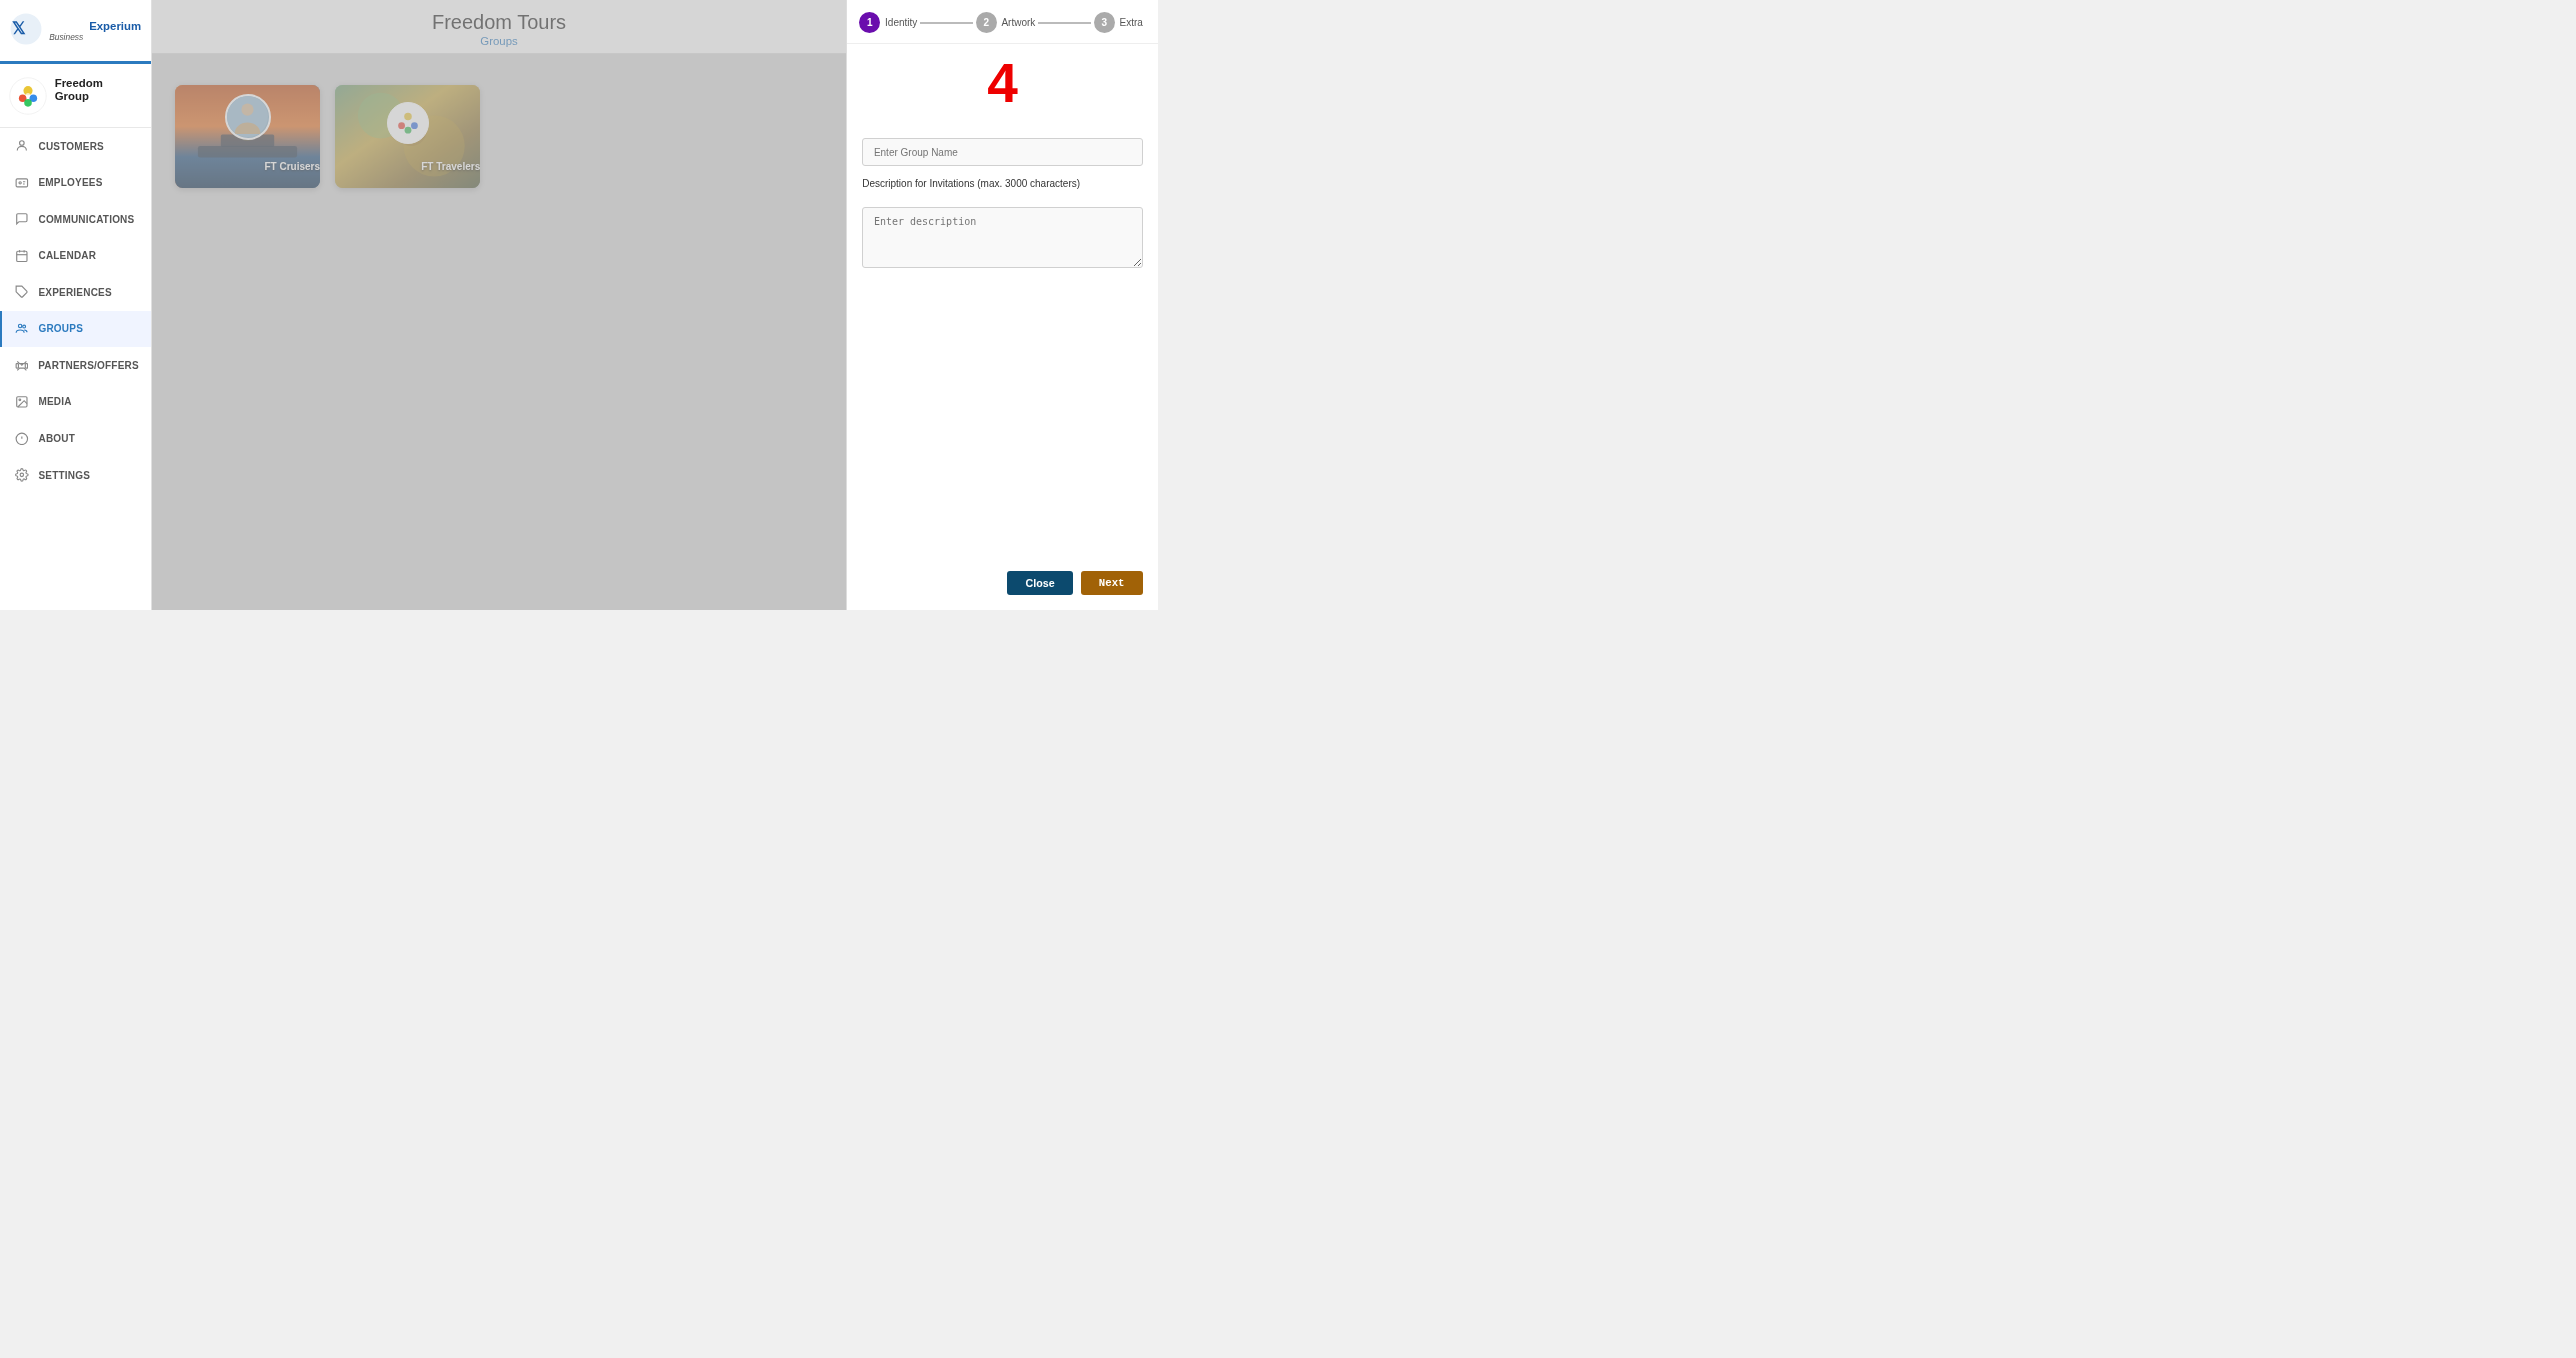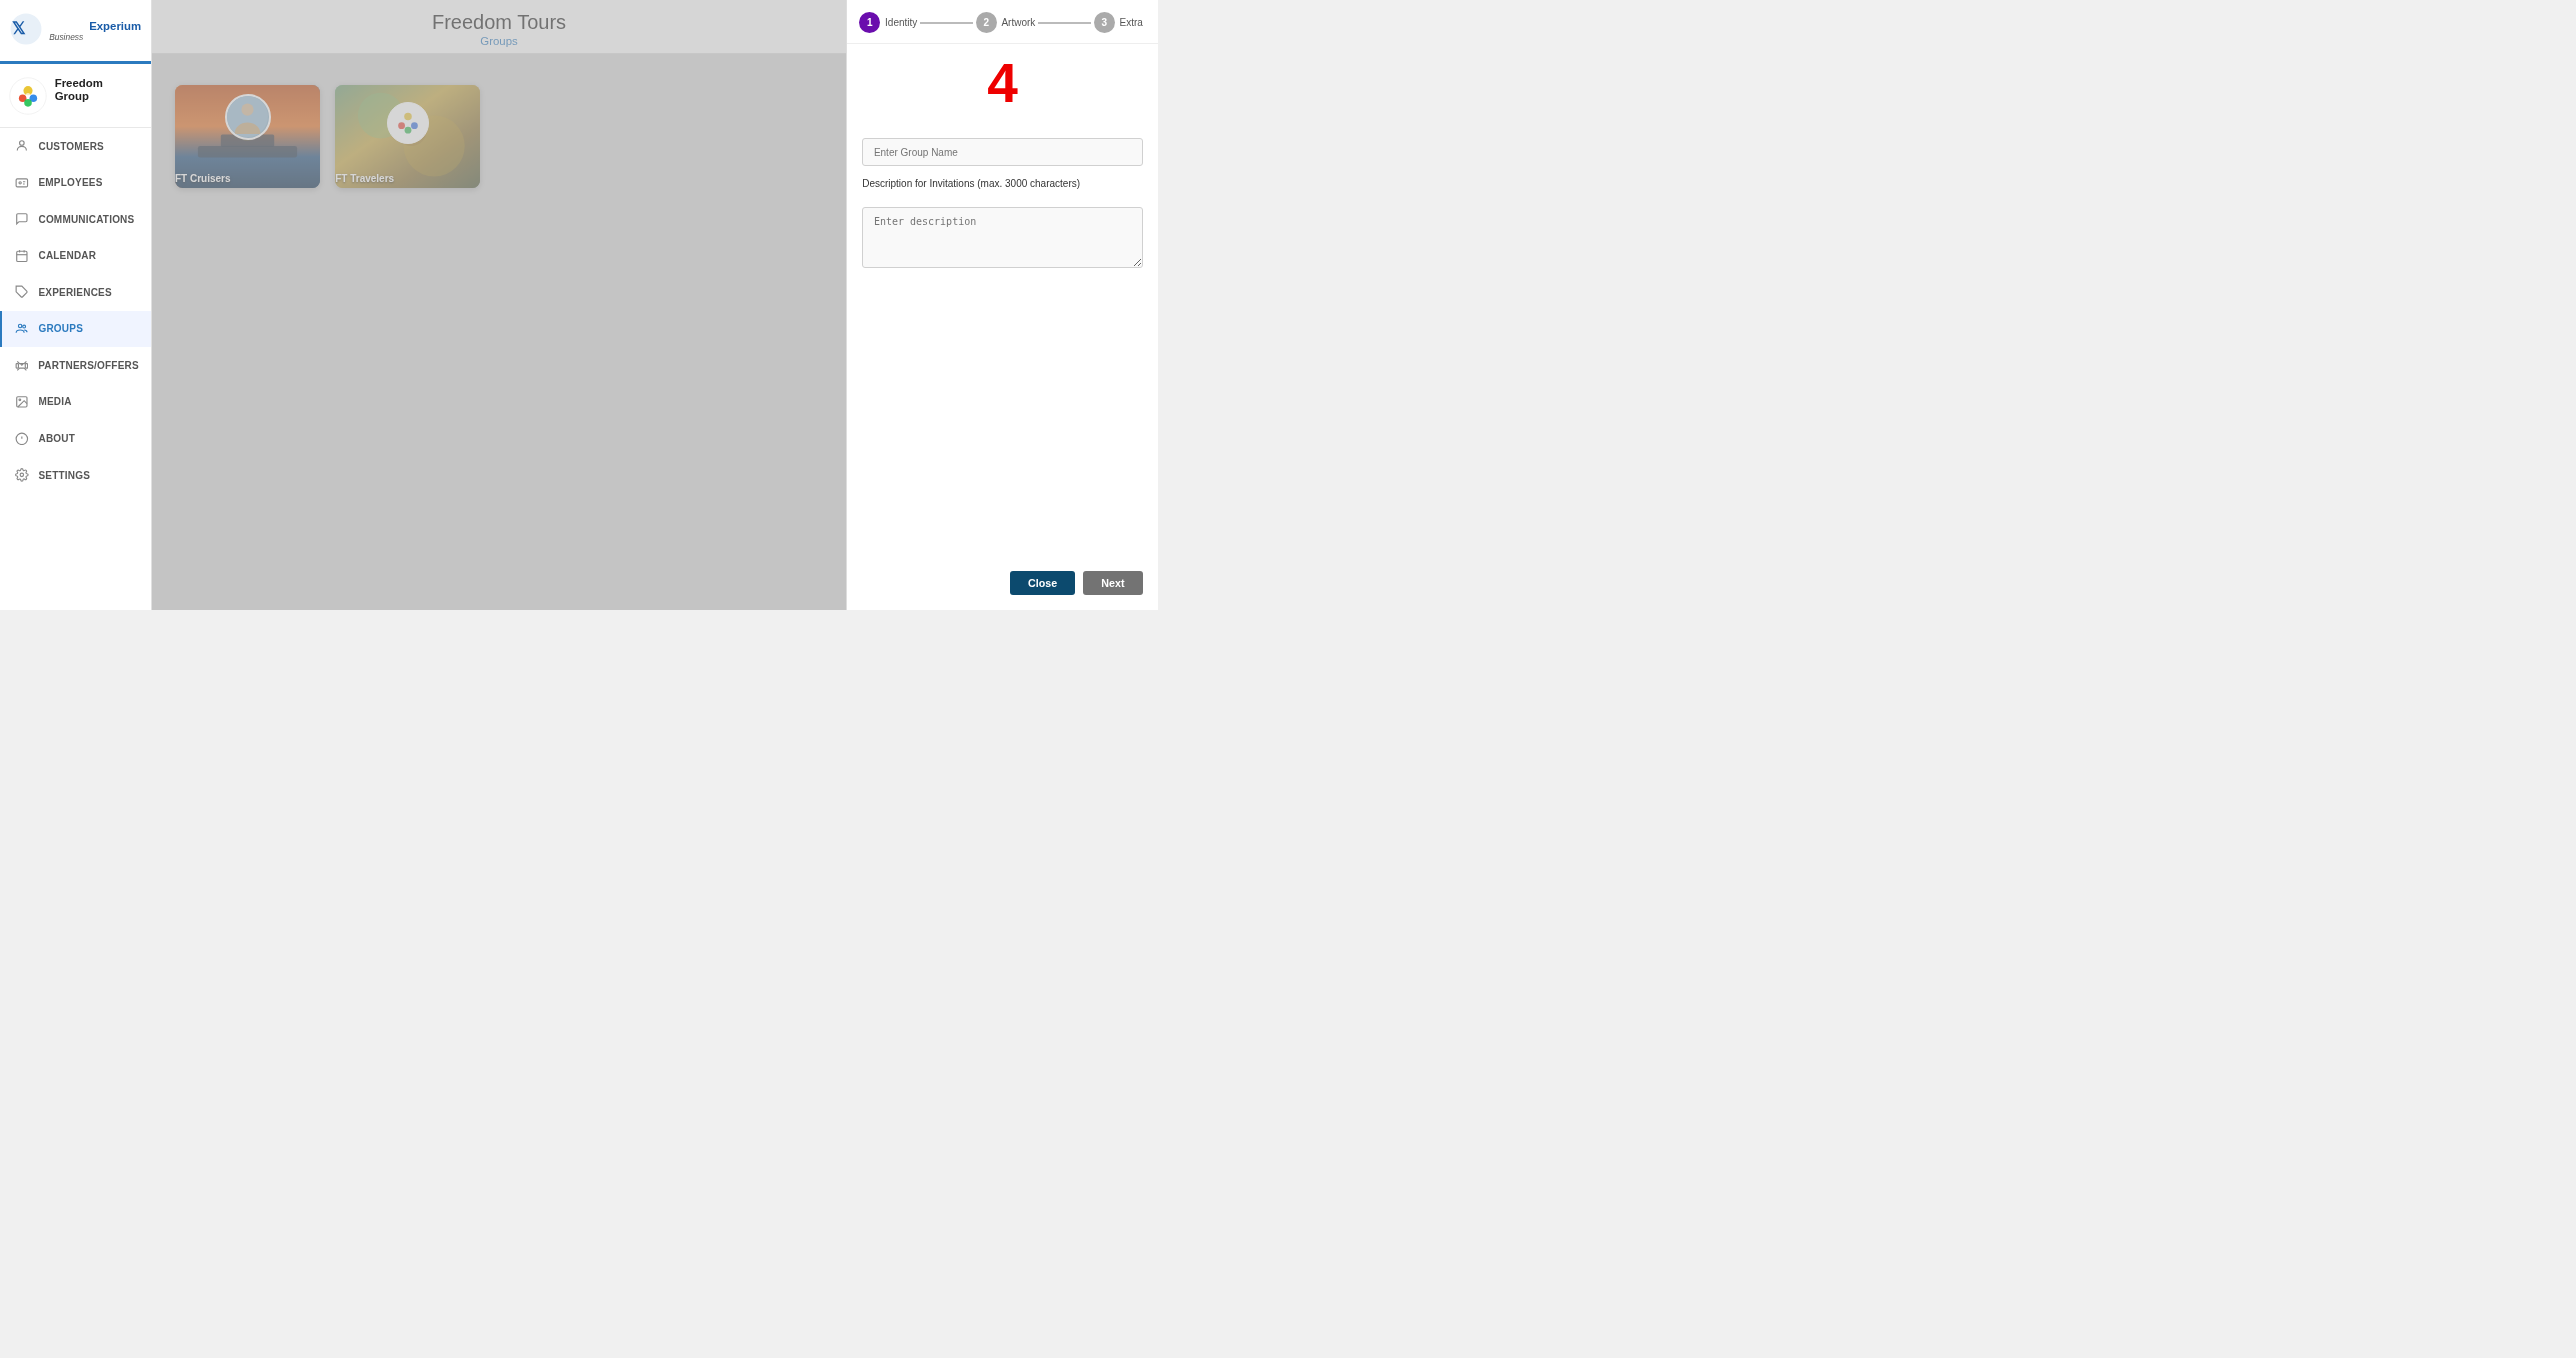--- a/index.html
+++ b/index.html
@@ -137,24 +137,24 @@
       position: absolute;
       top: 17px;
       left: 50%;
       transform: translateX(-50%);
       display: flex;
       align-items: center;
       justify-content: center;
     }
     .card-label {
       position: absolute;
-      bottom: 4px;
+      bottom: 16px;
       left: 0;
       right: 0;
-      text-align: left;
+      text-align: right;
       color: #fff;
       font-weight: 600;
       font-size: 10px;
       text-shadow: 0 0.8px 2.3px rgba(0,0,0,0.7);
     }
 
     
     .overlay {
       position: absolute;
       top: 0; left: 0; right: 0; bottom: 0;
@@ -260,22 +260,23 @@
       font-size: 10.7px;
       font-weight: 600;
       cursor: pointer;
       border: none;
     }
     .btn-close {
       background: #0c4a6e;
       color: #fff;
     }
     .btn-next {
-      background: #737373;
+      background: #a16207;
       color: #fff;
+      font-family: Liberation Mono, monospace;
     }
 
     
     .xperium-logo svg { width: 34px; height: 34px; }
   </style>
 </head>
 <body>
 
 <div class="sidebar">
   <div class="sidebar-logo">

